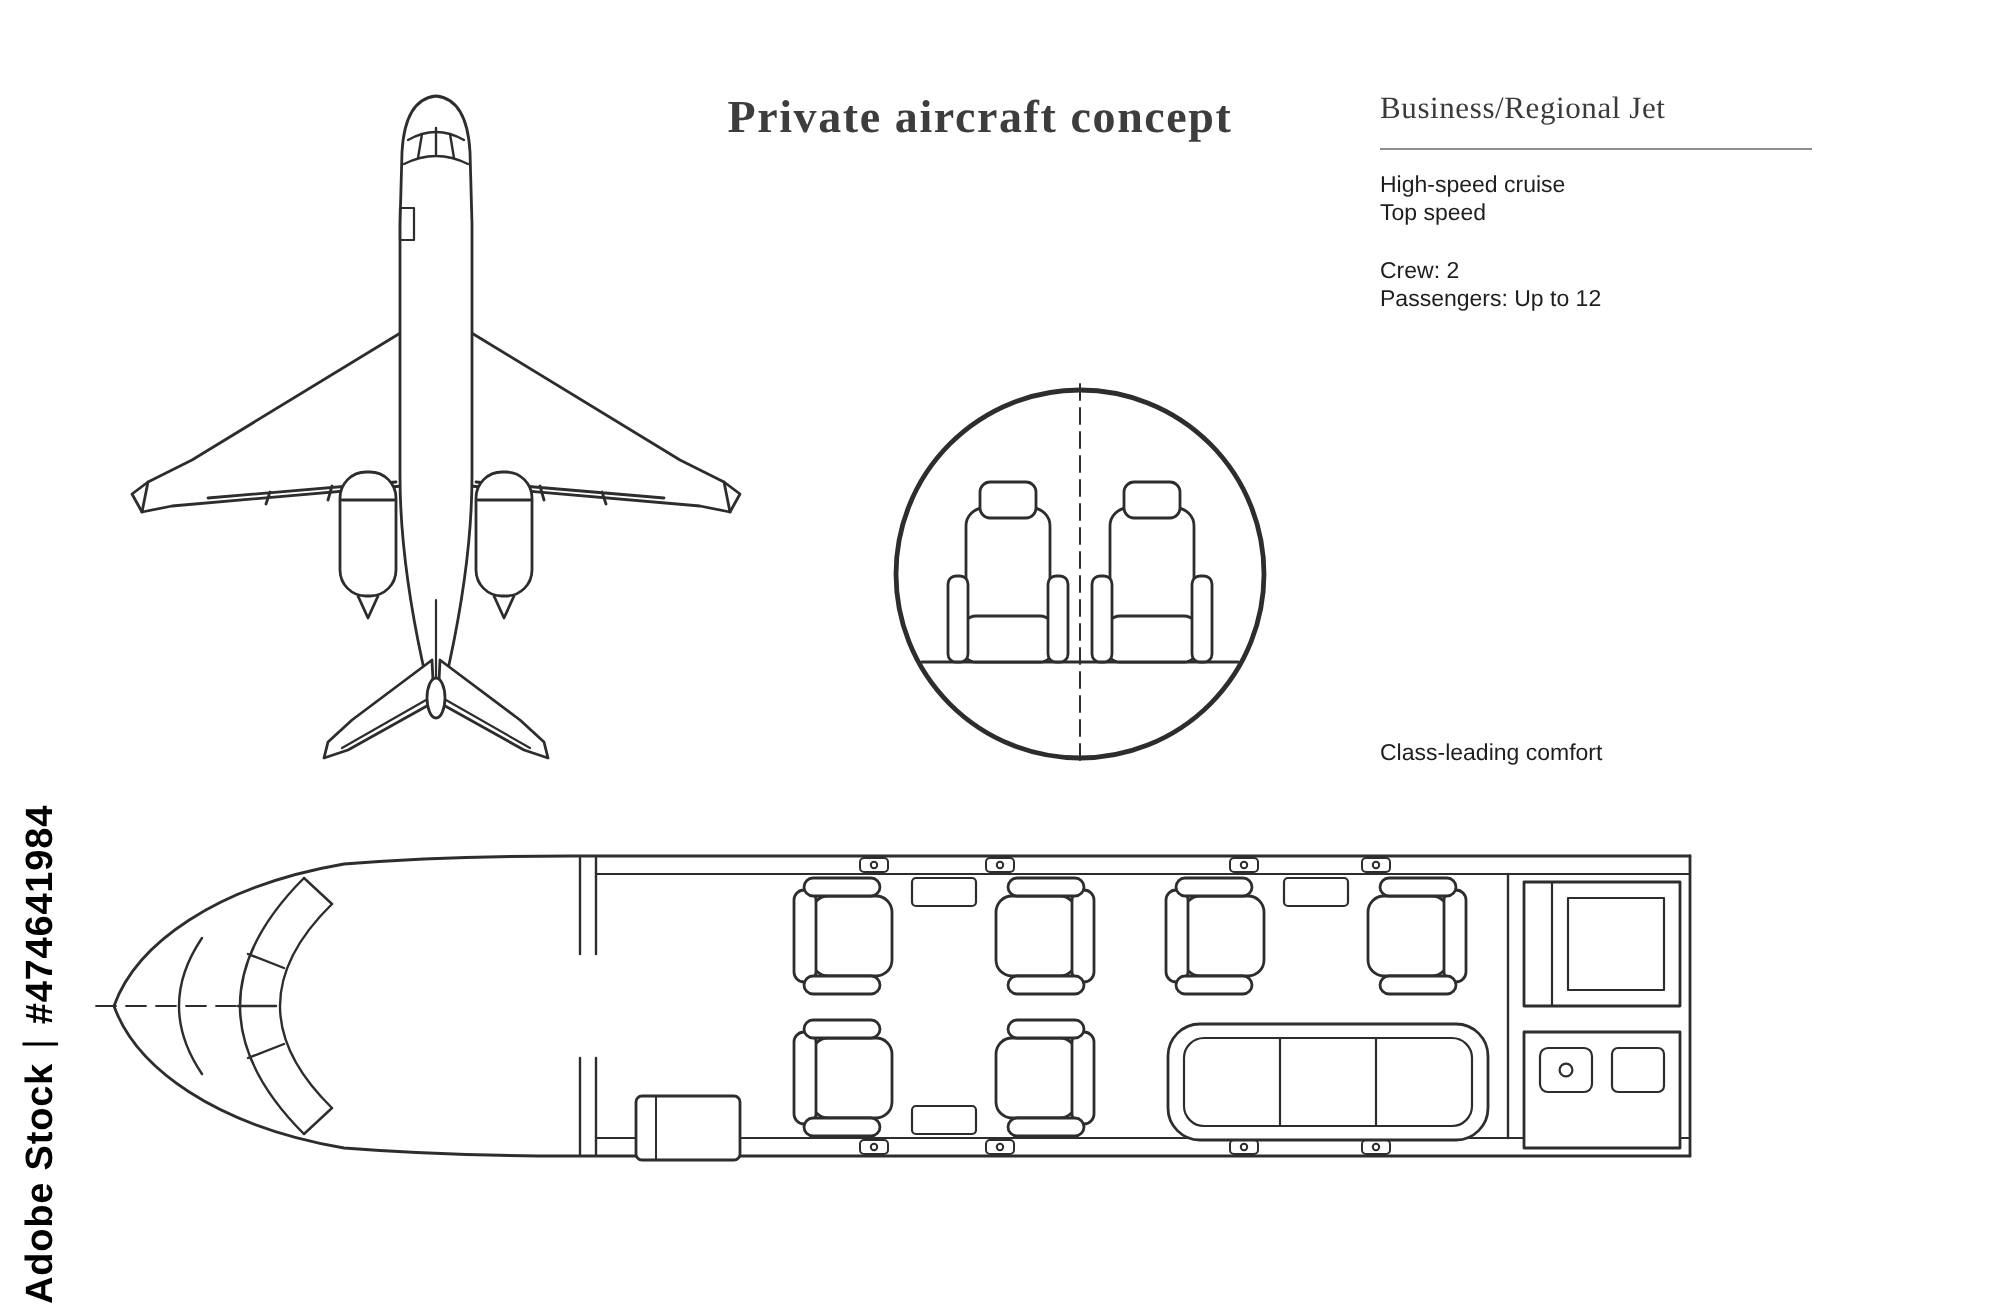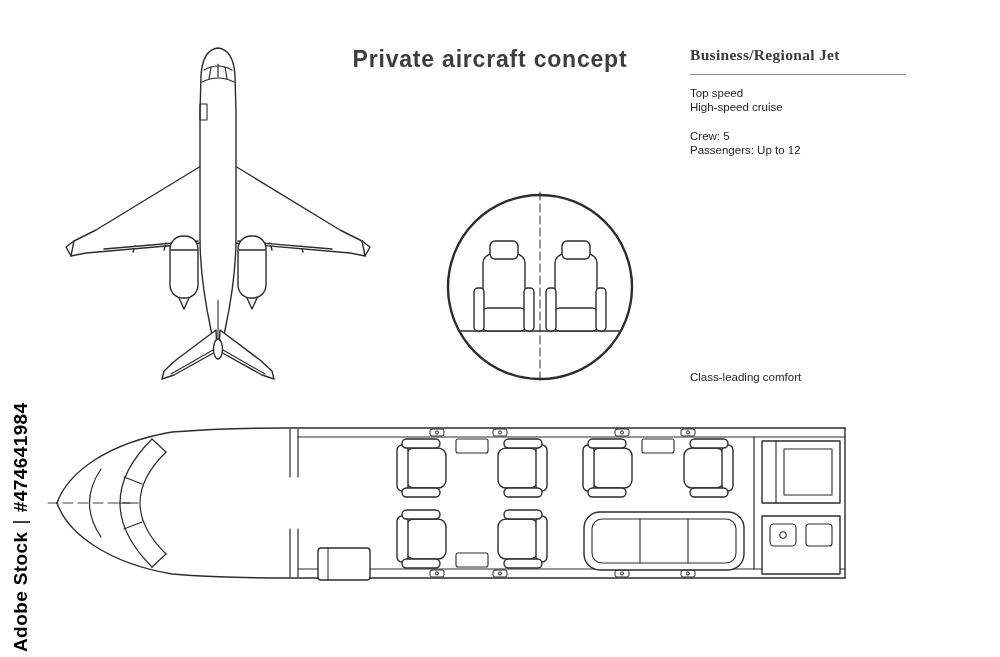--- a/index.html
+++ b/index.html
@@ -33,38 +33,38 @@
     top: -1px;
   }
 
   .title {
     position: absolute;
     left: 320px;
     top: 46px;
     width: 340px;
     margin: 0;
     text-align: center;
-    font-family: Liberation Sans, sans-serif;
+    font-family: Liberation Serif, serif;
     font-size: 23px;
     font-weight: 700;
     letter-spacing: 0.8px;
     color: #3d3d3d;
   }
 
   .spec {
     position: absolute;
     left: 690px;
     top: 46px;
     width: 216px;
   }
   .spec h2 {
     margin: 0;
     font-family: "Liberation Serif", serif;
     font-size: 15.5px;
-    font-weight: 700;
+    font-weight: 400;
     letter-spacing: 0.3px;
     color: #3a3a3a;
   }
   .spec .rule {
     margin-top: 10px;
     width: 216px;
     height: 1px;
     background: #8f8f8f;
   }
   .spec .lines {
@@ -252,24 +252,24 @@
   <div class="watermark">
     <span>Adobe Stock</span><span class="sep">|</span><span>#474641984</span>
   </div>
 
   <h1 class="title">Private aircraft concept</h1>
 
   <div class="spec">
     <h2>Business/Regional Jet</h2>
     <div class="rule"></div>
     <div class="lines">
+      <div>High-speed cruise</div>
       <div>Top speed</div>
-      <div>High-speed cruise</div>
     </div>
     <div class="lines capacity">
-      <div>Crew: 5</div>
+      <div>Crew: 2</div>
       <div>Passengers: Up to 12</div>
     </div>
   </div>
 
   <div class="comfort">Class-leading comfort</div>
 
 </div>
 
 </body></html>

